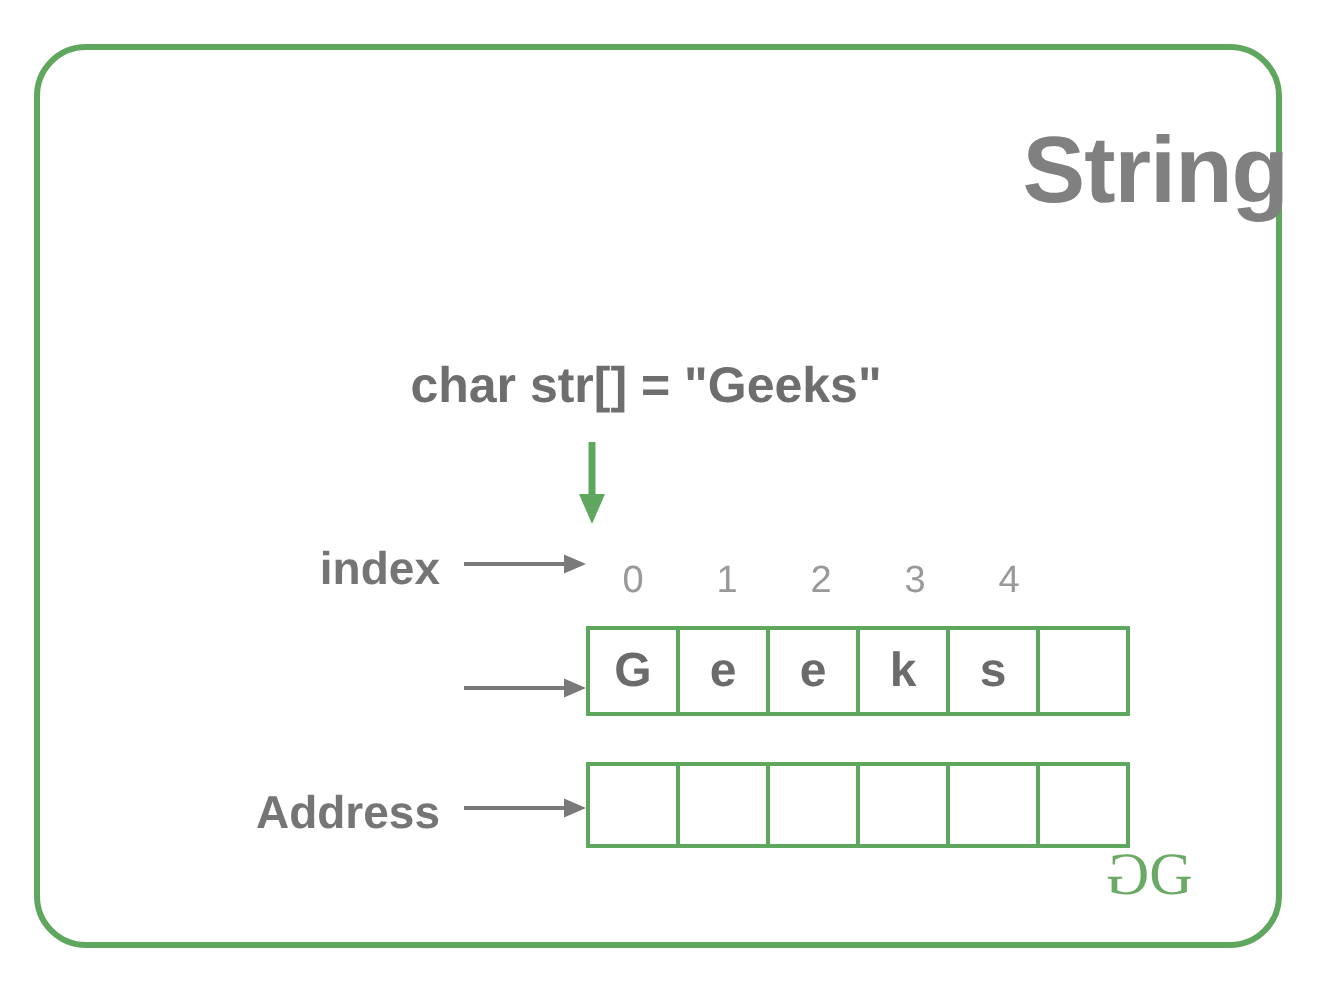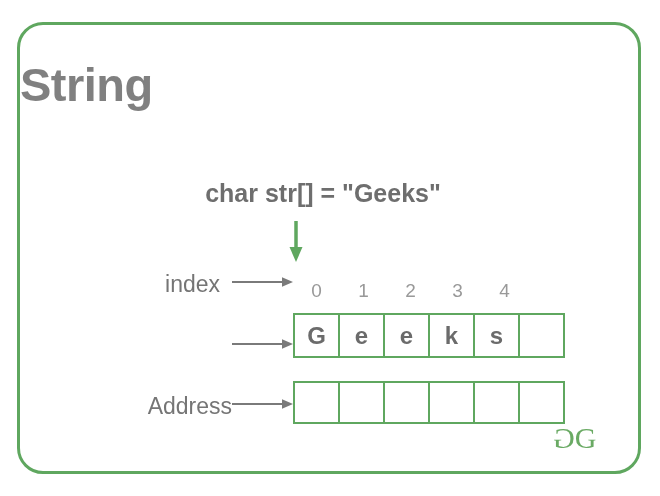--- a/index.html
+++ b/index.html
@@ -27,21 +27,21 @@
     border-radius: 26px;
     background: #ffffff;
   }
 
   
   #title {
     position: absolute;
     left: 0;
     top: 36px;
     width: 624px;
-    text-align: left;
+    text-align: right;
     font-size: 47px;
     font-weight: bold;
     color: #808080;
     letter-spacing: -0.5px;
     line-height: 1;
   }
 
   
   #declaration {
     position: absolute;
@@ -72,28 +72,28 @@
     left: 0;
     top: 0;
     width: 624px;
     height: 452px;
   }
 
   .row-label {
     position: absolute;
     text-align: right;
     font-size: 23px;
-    font-weight: normal;
+    font-weight: bold;
     color: #757575;
     line-height: 1;
     white-space: nowrap;
   }
   .row-label.index  { left: 40px; top: 248px; width: 160px; }
   .row-label.str    { left: 40px; top: 310px; width: 160px; }
-  .row-label.addr   { left: 52px; top: 370px; width: 160px; text-align: right; }
+  .row-label.addr   { left: 40px; top: 370px; width: 160px; text-align: right; }
 
   .label-arrow {
     position: absolute;
     width: 62px;
     height: 14px;
     left: 212px;
   }
   .label-arrow.index { top: 250px; }
   .label-arrow.str   { top: 312px; }
   .label-arrow.addr  { top: 372px; }

